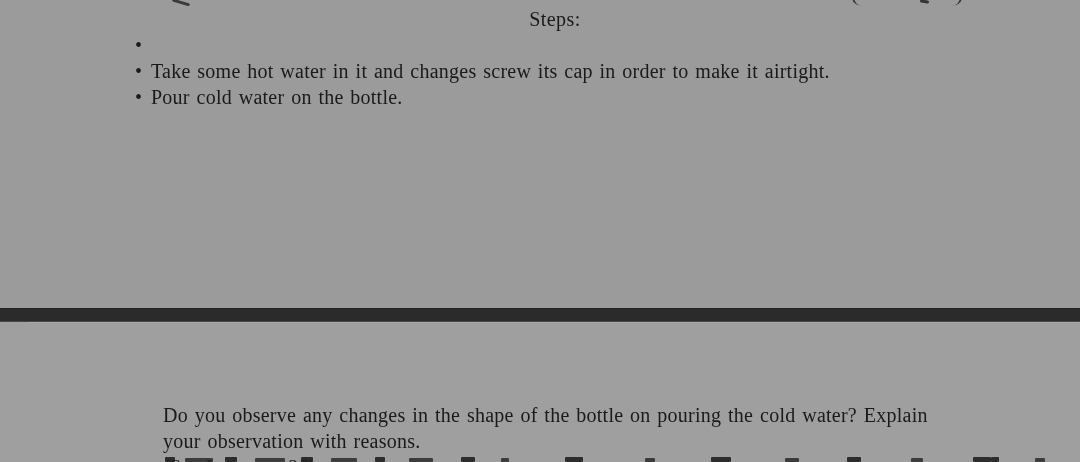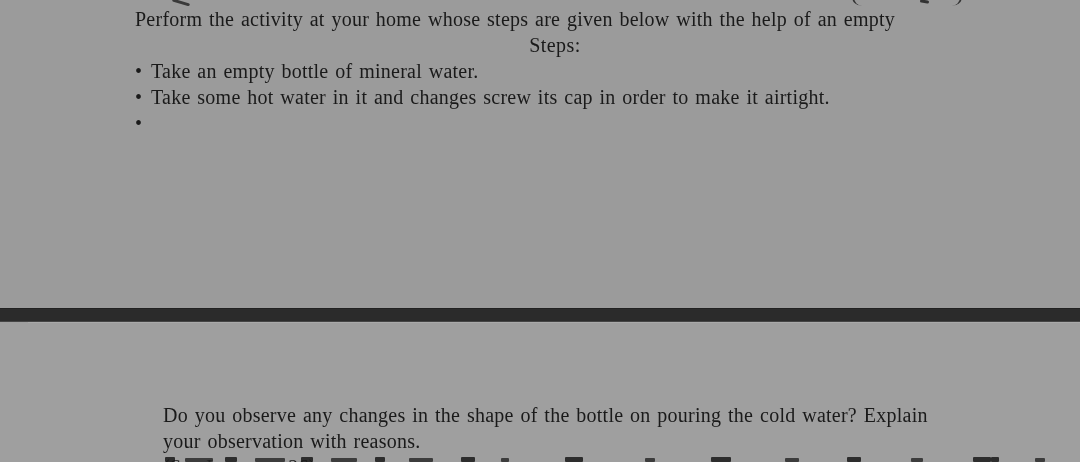--- a/index.html
+++ b/index.html
@@ -78,33 +78,32 @@
 <div class="screen">
 
   <div class="top-section">
 
     <div class="frag frag-diag"></div>
     <div class="frag frag-paren-l"></div>
     <div class="frag frag-dash"></div>
     <div class="frag frag-paren-r"></div>
 
     <div class="content">
-      <div class="line">Perform the activity at your home whose steps are given below with the help of an empty</div>
       <div class="line bold">Steps:</div>
 
       <div class="bullet-line">
         <span class="bullet">•</span>
-        <span>Take an empty bottle of mineral water.</span>
       </div>
       <div class="bullet-line">
         <span class="bullet">•</span>
         <span>Take some hot water in it and changes screw its cap in order to make it airtight.</span>
       </div>
       <div class="bullet-line">
         <span class="bullet">•</span>
+        <span>Pour cold water on the bottle.</span>
       </div>
     </div>
   </div>
 
   <div class="divider"></div>
 
   <div class="bottom-section">
     <div class="question">
       <div class="line">Do you observe any changes in the shape of the bottle on pouring the cold water? Explain</div>
       <div class="qrow">

